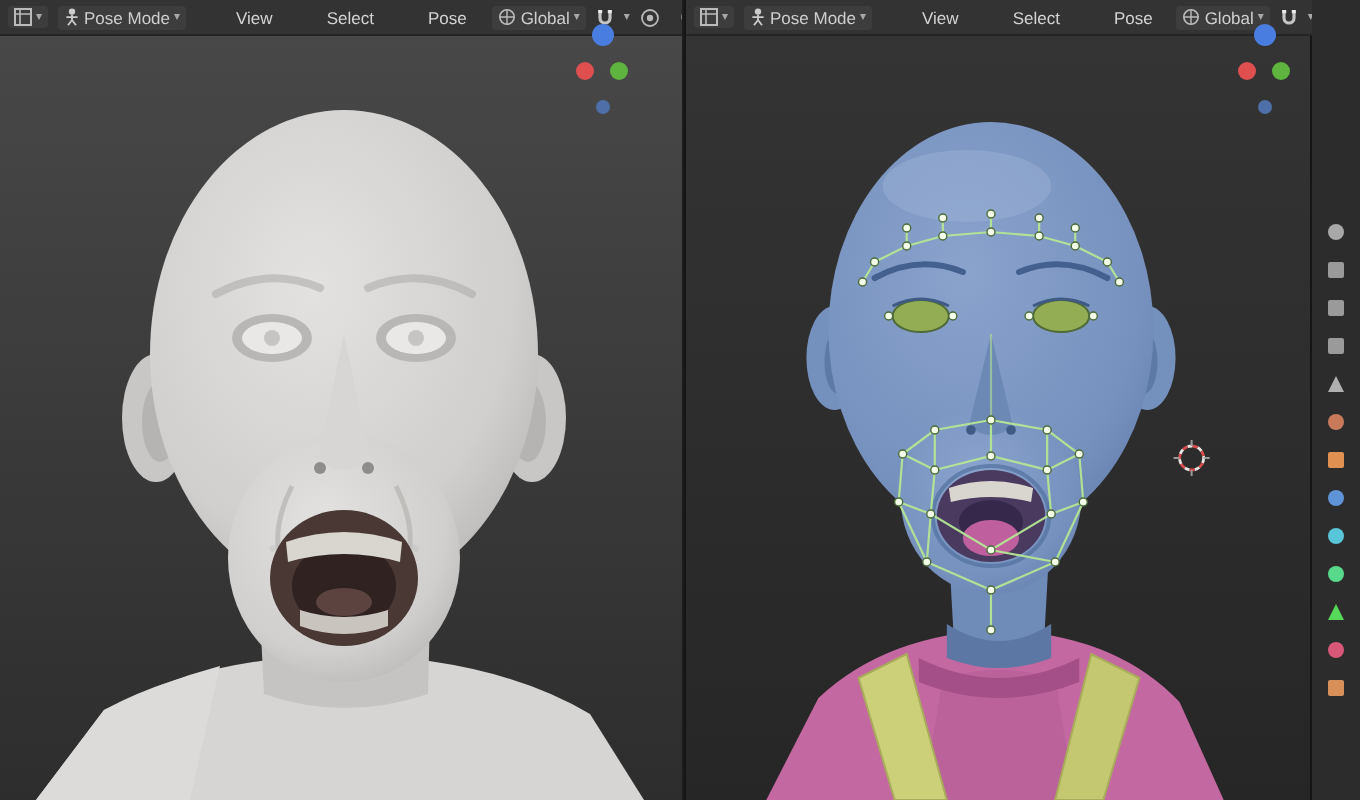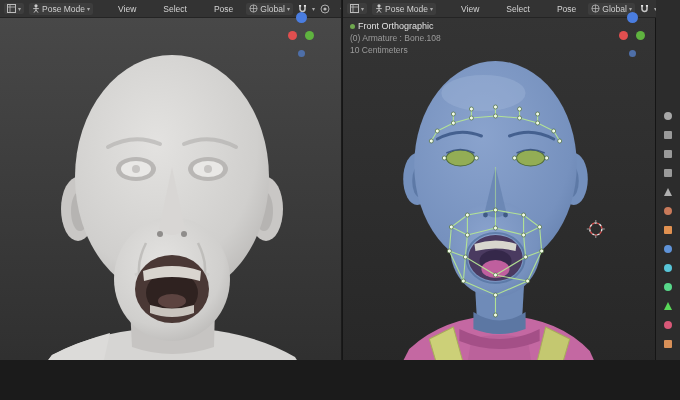--- a/index.html
+++ b/index.html
@@ -1,16 +1,16 @@
 <!DOCTYPE html>
 <html><head>
 <meta charset="utf-8">
 <style>
   html,body{margin:0;padding:0;background:#1b1b1b;}
-  .stage{position:relative;width:680px;height:360px;overflow:hidden;
+  .stage{position:relative;width:680px;height:400px;overflow:hidden;
          font-family:"Liberation Sans",sans-serif;background:#1b1b1b;}
   .vp{position:absolute;top:0;height:400px;overflow:hidden;}
   .vp-left{left:0;width:341px;}
   .vp-right{left:342px;width:313px;border-left:1px solid #151515;}
   .vp-header{position:absolute;top:0;left:0;right:0;height:17px;background:#333333;
              border-bottom:1px solid #242424;display:flex;align-items:center;gap:5px;
              padding:0 4px;font-size:8.5px;color:#cfcfcf;white-space:nowrap;z-index:5;}
   .hbtn{display:inline-flex;align-items:center;gap:2px;background:#3d3d3d;border-radius:2px;
         padding:1px 3px;cursor:default;}
   .menu{padding:1px 2px;color:#d4d4d4;margin-left:18px;}
@@ -197,28 +197,20 @@
       <span class="caret">▾</span>
       <span class="hicon">
         <svg width="10" height="10" viewBox="0 0 10 10">
             <circle cx="5" cy="5" r="4" fill="none" stroke="#b8b8b8" stroke-width="0.9"></circle>
             <circle cx="5" cy="5" r="1.6" fill="#b8b8b8"></circle>
           </svg>
       </span>
       <span class="flexfill"></span>
     </div>
 
-    <div class="overlay">
-      <div class="ov-line1">
-        <span class="ov-dot"></span>
-        <span>Front Orthographic</span>
-      </div>
-      <div class="ov-line2">(0) Armature : Bone.108</div>
-      <div class="ov-line3">10 Centimeters</div>
-    </div>
 
     <svg class="scene" viewBox="0 0 312 383" preserveAspectRatio="none">
       <defs>
         <linearGradient id="bgR" x1="0" y1="0" x2="0" y2="1">
           <stop offset="0" stop-color="#343434"></stop>
             <stop offset="1" stop-color="#262626"></stop>
         </linearGradient>
         <radialGradient id="skinR" cx="0.42" cy="0.36" r="0.85">
           <stop offset="0" stop-color="#8aa3cd"></stop>
             <stop offset="0.65" stop-color="#7691be"></stop>

